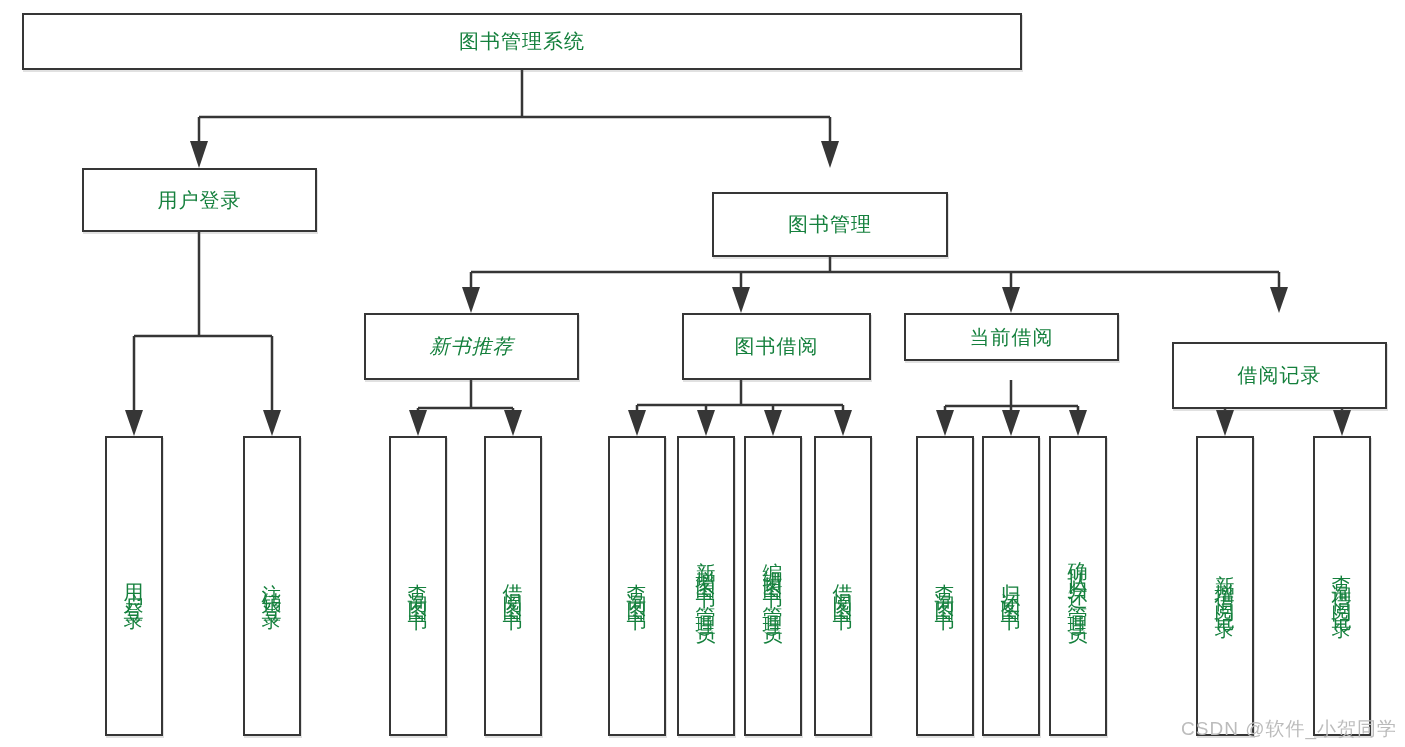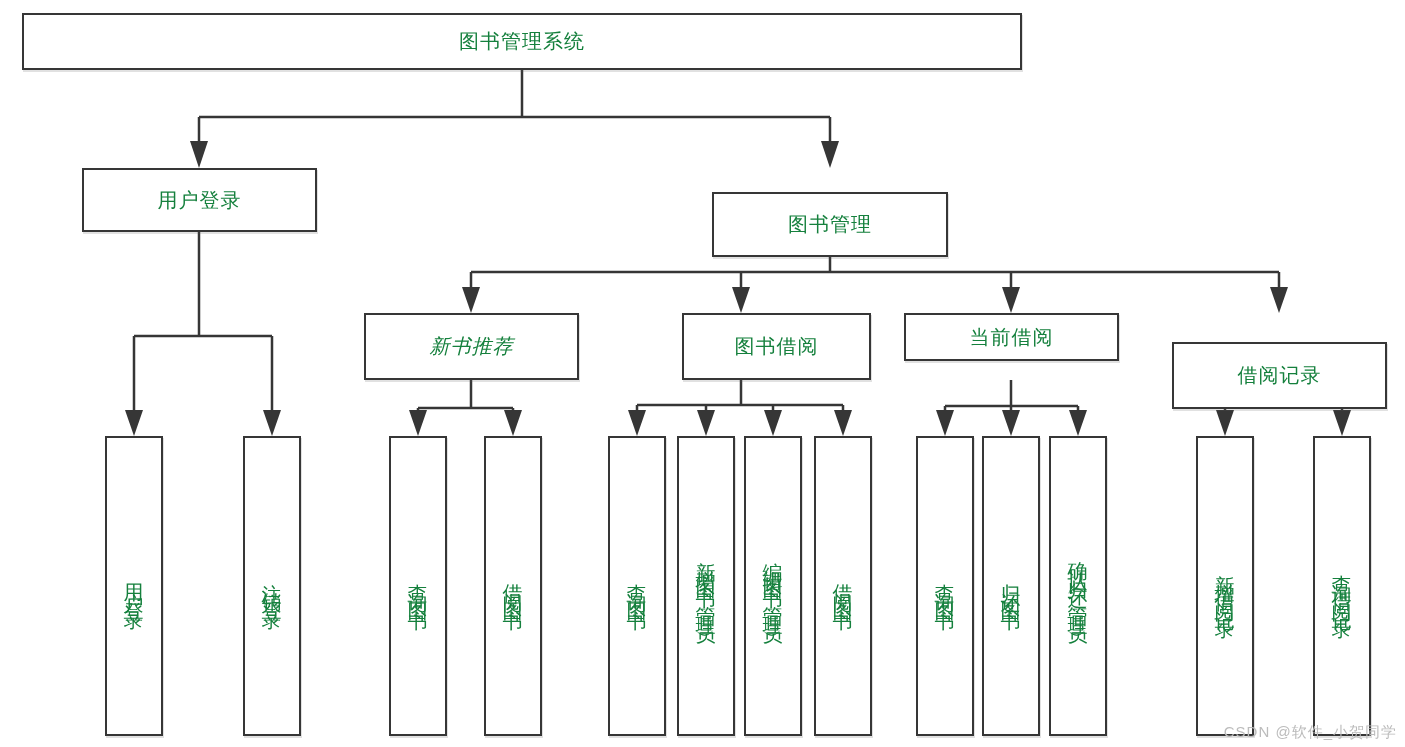--- a/index.html
+++ b/index.html
@@ -57,21 +57,21 @@
     text-orientation: mixed;
     font-size: 20px;
     line-height: 1;
     letter-spacing: 9px;
     white-space: nowrap;
   }
   .watermark {
     position: absolute;
     right: 8px;
     bottom: 5px;
-    font-size: 15px;
+    font-size: 19px;
     color: #bcbcbc;
     letter-spacing: 1px;
     z-index: 3;
   }
 </style>
 </head>
 <body>
 
 <div class="canvas">
 

